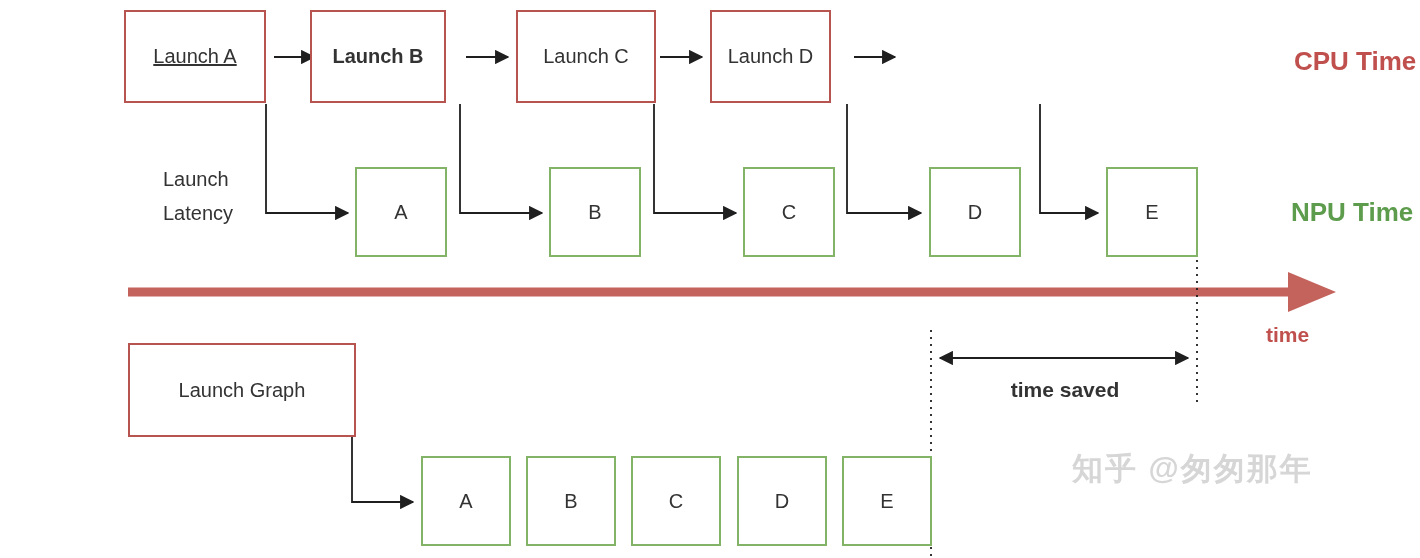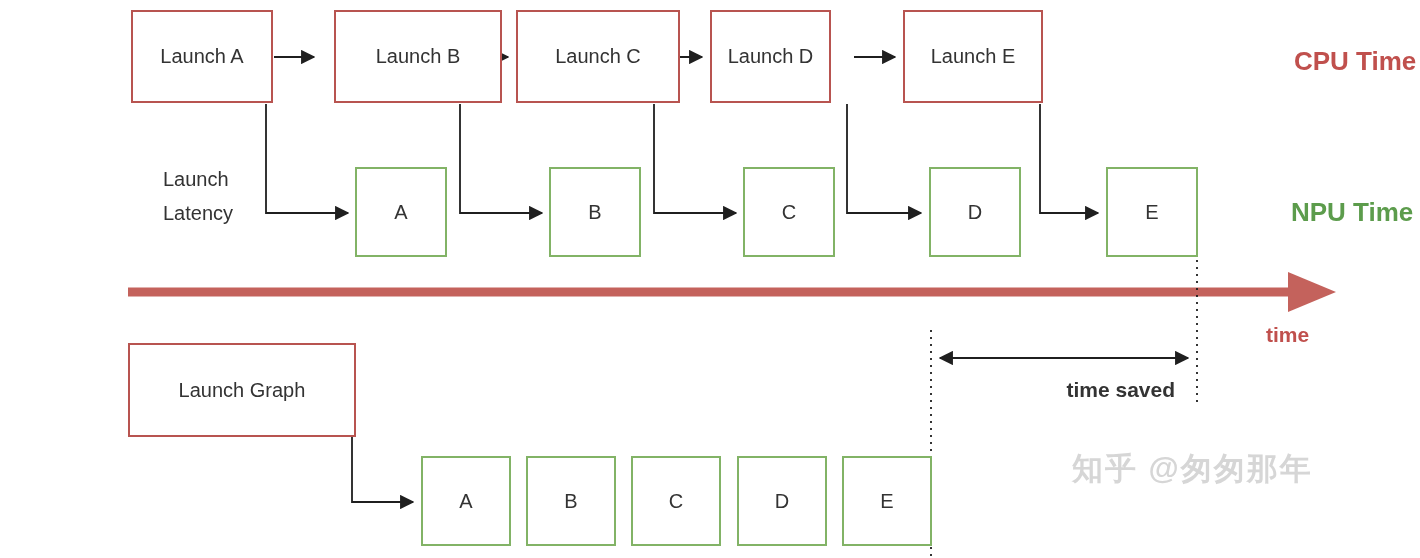--- a/index.html
+++ b/index.html
@@ -59,25 +59,24 @@
     <polygon class="fill-axis" points="1288,272 1336,292 1288,312"></polygon>
 
     <path class="stroke-ink" d="M352,437 V502 H413" marker-end="url(#arrowhead)"></path>
 
     <line class="stroke-ink-dotted" x1="931" y1="330" x2="931" y2="556"></line>
     <line class="stroke-ink-dotted" x1="1197" y1="260" x2="1197" y2="402"></line>
 
     <line class="stroke-ink" x1="940" y1="358" x2="1188" y2="358" marker-start="url(#arrowhead)" marker-end="url(#arrowhead)"></line>
   </svg>
 
-  <div class="box red cpu-box" style="left:131px;">Launch A</div>
-  <div class="box red cpu-box" style="left:334px;width:168px;">Launch B</div>
-  <div class="box red cpu-box" style="left:516px;width:164px;">Launch C</div>
+  <div class="box red cpu-box" style="left:124px;text-decoration:underline;">Launch A</div>
+  <div class="box red cpu-box" style="left:310px;width:136px;font-weight:bold;">Launch B</div>
+  <div class="box red cpu-box" style="left:516px;width:140px;">Launch C</div>
   <div class="box red cpu-box" style="left:710px;width:121px;">Launch D</div>
-  <div class="box red cpu-box" style="left:903px;width:140px;">Launch E</div>
 
   <div class="lbl axis-label red-text" style="left:1294px;top:46px;">CPU Time</div>
 
   <div class="lbl pre" style="left:163px;top:162px;width:110px;">Launch
 Latency</div>
 
   <div class="box green npu-box" style="left:355px;">A</div>
   <div class="box green npu-box" style="left:549px;">B</div>
   <div class="box green npu-box" style="left:743px;">C</div>
   <div class="box green npu-box" style="left:929px;">D</div>
@@ -88,17 +87,17 @@
   <div class="lbl axis-label red-text" style="left:1266px;top:323px;font-size:21px;text-align:center;">time</div>
 
   <div class="box red" style="left:128px;top:343px;width:228px;height:94px;">Launch Graph</div>
 
   <div class="box green graph-npu-box" style="left:421px;">A</div>
   <div class="box green graph-npu-box" style="left:526px;">B</div>
   <div class="box green graph-npu-box" style="left:631px;">C</div>
   <div class="box green graph-npu-box" style="left:737px;">D</div>
   <div class="box green graph-npu-box" style="left:842px;">E</div>
 
-  <div class="lbl bold" style="left:955px;top:378px;width:220px;text-align:right;font-size:21px;">time saved</div>
+  <div class="lbl bold" style="left:955px;top:378px;width:220px;text-align:center;font-size:21px;">time saved</div>
 
   <div class="watermark">知乎 @匆匆那年</div>
 
 </div>
 
 </body></html>

